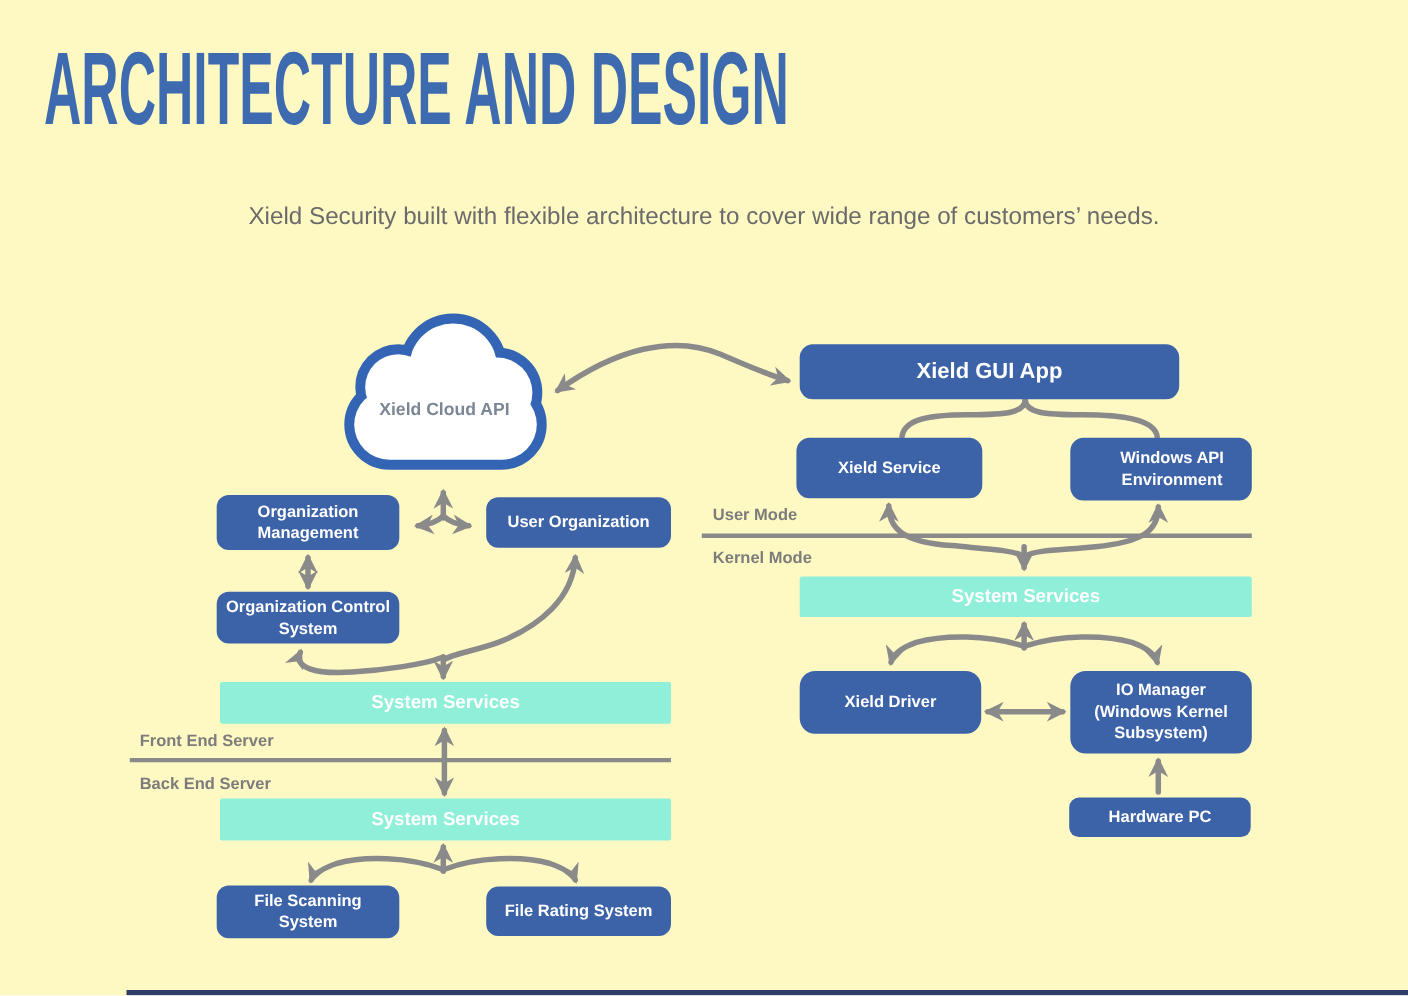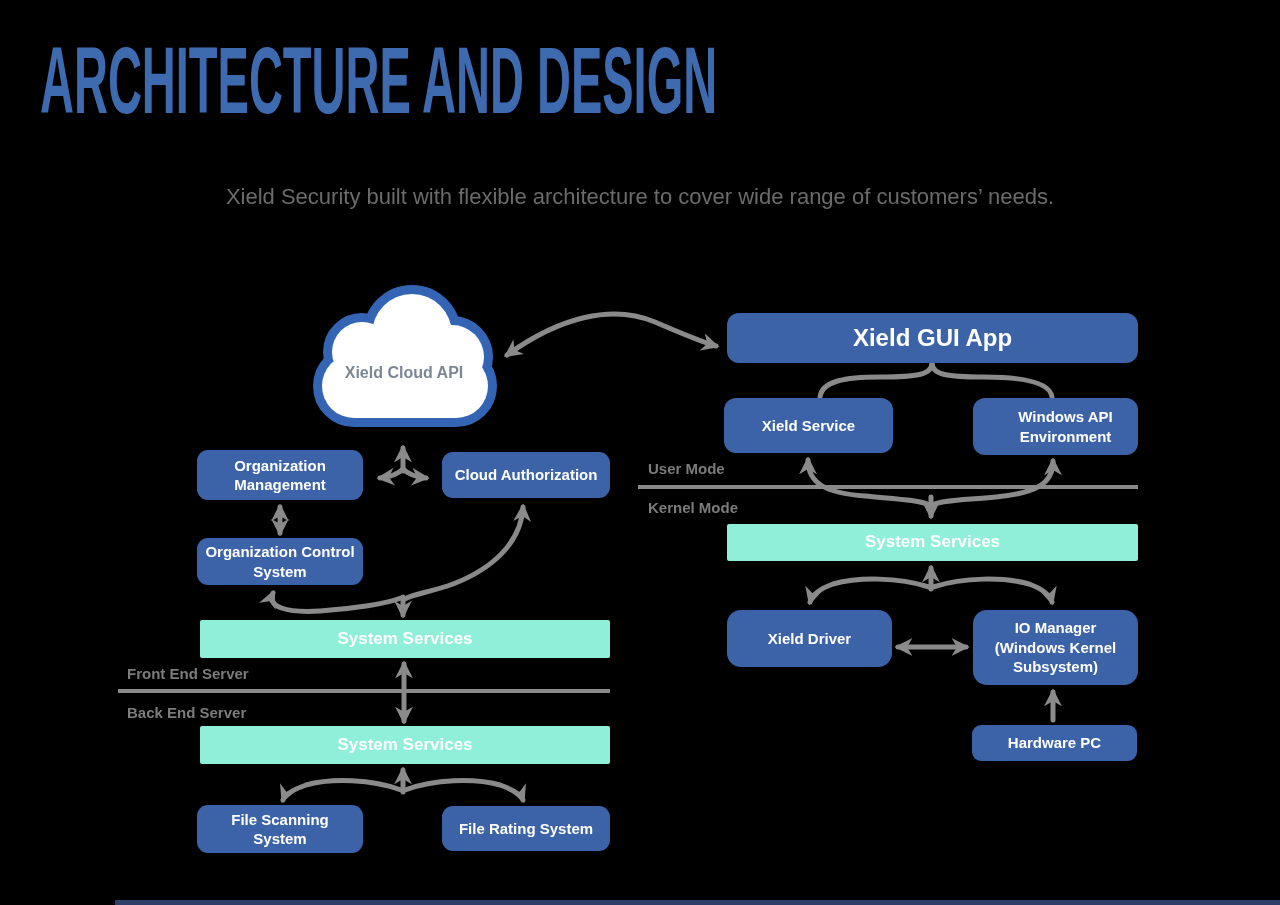--- a/index.html
+++ b/index.html
@@ -1,38 +1,38 @@
 <!DOCTYPE html>
 <html><head>
 <meta charset="utf-8">
 <style>
   html,body{margin:0;padding:0;background:#fff;}
   .page{
-    position:relative;width:1280px;height:905px;overflow:hidden;background:#000000;
+    position:relative;width:1280px;height:905px;overflow:hidden;background:#fef9c3;
     font-family:"Liberation Sans",sans-serif;
   }
   .title{position:absolute;left:40px;top:34px;white-space:nowrap;}
   .title span{
     display:inline-block;font-size:94px;font-weight:700;color:#3E6BB0;
     transform:scaleX(0.50);transform-origin:0 0;letter-spacing:0px;line-height:1.0;
   }
   .subtitle{
     position:absolute;left:0;top:184px;width:1280px;text-align:center;
     font-size:22px;color:#6B6B6B;
   }
   svg.diagram{position:absolute;left:0;top:0;}
   .node{
     position:absolute;display:flex;align-items:center;justify-content:center;
     background:#3C63A8;color:#ffffff;font-weight:700;font-size:15px;
     border-radius:10px;text-align:center;line-height:1.3;box-sizing:border-box;padding:2px 6px;
   }
   .teal{
     background:#8FEFD9;color:#ffffff;border-radius:2px;font-size:17px;
   }
-  .n-gui{left:727px;top:313px;width:411px;height:50px;font-size:24px;border-radius:12px;}
+  .n-gui{left:727px;top:313px;width:345px;height:50px;font-size:20px;border-radius:12px;}
   .n-service{left:724px;top:398px;width:169px;height:55px;border-radius:12px;}
   .n-winapi{left:973px;top:398px;width:165px;height:57px;border-radius:12px;padding-left:26px;}
   .t-right{left:727px;top:524px;width:411px;height:37px;}
   .n-driver{left:727px;top:610px;width:165px;height:57px;border-radius:14px;}
   .n-iomgr{left:973px;top:610px;width:165px;height:75px;border-radius:14px;}
   .n-hw{left:972px;top:725px;width:165px;height:36px;border-radius:9px;}
   .n-orgm{left:197px;top:450px;width:166px;height:50px;border-radius:11px;}
   .n-ua{left:442px;top:452px;width:168px;height:46px;border-radius:11px;}
   .n-orgc{left:197px;top:538px;width:166px;height:47px;border-radius:11px;}
   .t-left1{left:200px;top:620px;width:410px;height:38px;}
@@ -133,21 +133,21 @@
 
   <div class="node n-gui">Xield GUI App</div>
   <div class="node n-service">Xield Service</div>
   <div class="node n-winapi">Windows API Environment</div>
   <div class="node teal t-right">System Services</div>
   <div class="node n-driver">Xield Driver</div>
   <div class="node n-hw">Hardware PC</div>
   <div class="node n-iomgr">IO Manager (Windows Kernel Subsystem)</div>
 
   <div class="node n-orgm">Organization Management</div>
-  <div class="node n-ua">Cloud Authorization</div>
+  <div class="node n-ua">User Organization</div>
   <div class="node n-orgc">Organization Control System</div>
   <div class="node teal t-left1">System Services</div>
   <div class="node teal t-left2">System Services</div>
   <div class="node n-fscan">File Scanning System</div>
   <div class="node n-frate">File Rating System</div>
 
   <div class="zone-label lb-usermode">User Mode</div>
   <div class="zone-label lb-kernelmode">Kernel Mode</div>
   <div class="zone-label lb-frontend">Front End Server</div>
   <div class="zone-label lb-backend">Back End Server</div>

